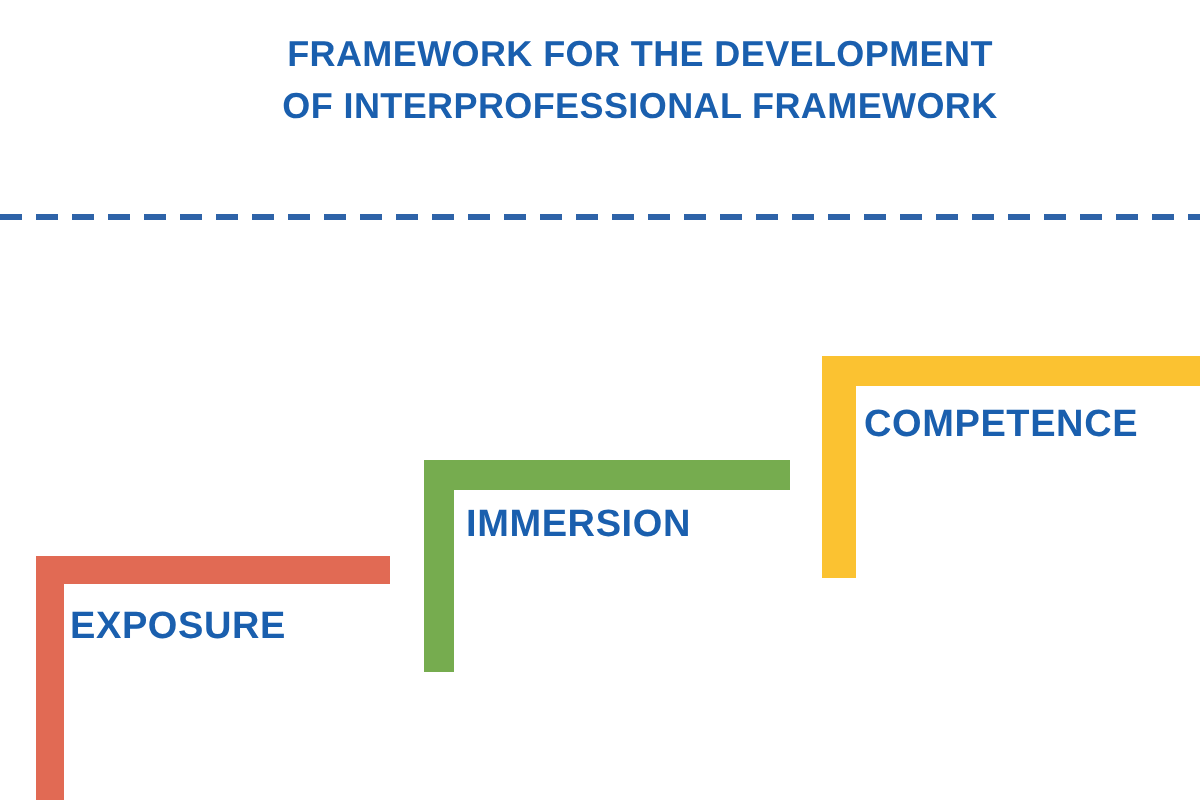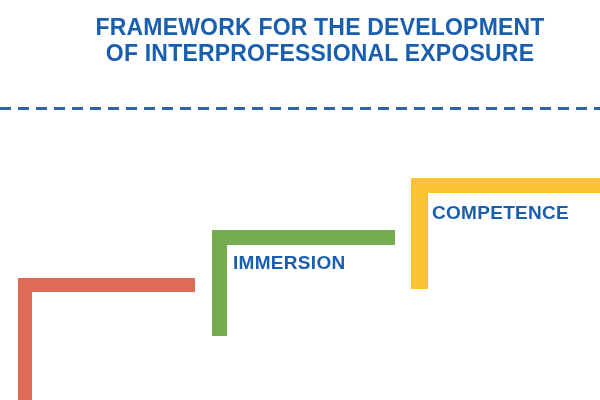--- a/index.html
+++ b/index.html
@@ -28,21 +28,21 @@
   #title-block {
     position: absolute;
     left: 0;
     top: 14px;
     width: 600px;
     text-align: center;
   }
   .title-line {
     display: block;
     color: #1A5FAE;
-    font-size: 23px;
+    font-size: 18px;
     font-weight: bold;
     letter-spacing: 0.2px;
     line-height: 26px;
     white-space: nowrap;
     margin-left: 40px;
   }
 
   
   #divider {
     position: absolute;
@@ -103,28 +103,29 @@
   #step-competence .step-bar-v { width: 17px; height: 111px; }
   #step-competence .step-label { left: 21px; top: 25px; }
 </style>
 </head>
 <body>
 
 <div id="slide">
 
   <div id="title-block">
     <span class="title-line">FRAMEWORK FOR THE DEVELOPMENT</span>
-    <span class="title-line">OF INTERPROFESSIONAL EXPOSURE</span>
+    <span class="title-line">OF INTERPROFESSIONAL FRAMEWORK</span>
   </div>
 
   <div id="divider"></div>
 
   <div class="step" id="step-exposure">
     <div class="step-bar-h" style="background:#E16A54;"></div>
     <div class="step-bar-v" style="background:#E16A54;"></div>
+    <div class="step-label">EXPOSURE</div>
   </div>
 
   <div class="step" id="step-immersion">
     <div class="step-bar-h" style="background:#76AC4F;"></div>
     <div class="step-bar-v" style="background:#76AC4F;"></div>
     <div class="step-label">IMMERSION</div>
   </div>
 
   <div class="step" id="step-competence">
     <div class="step-bar-h" style="background:#FBC231;"></div>

